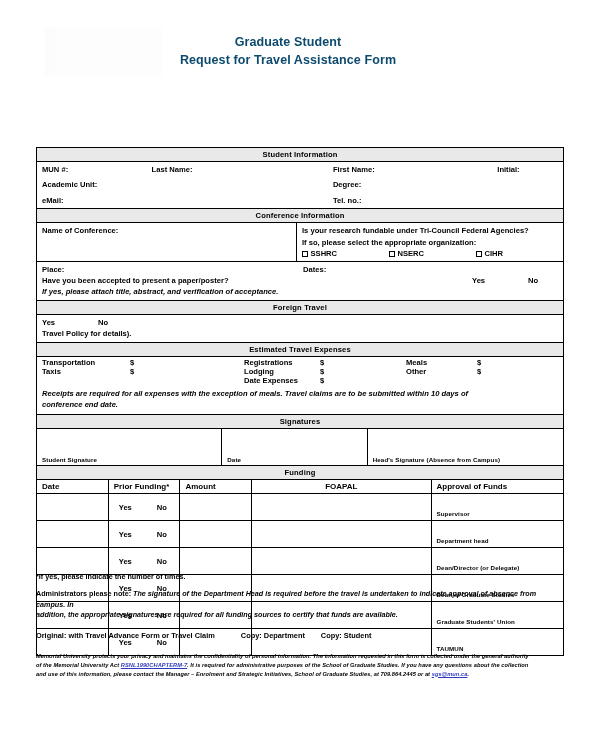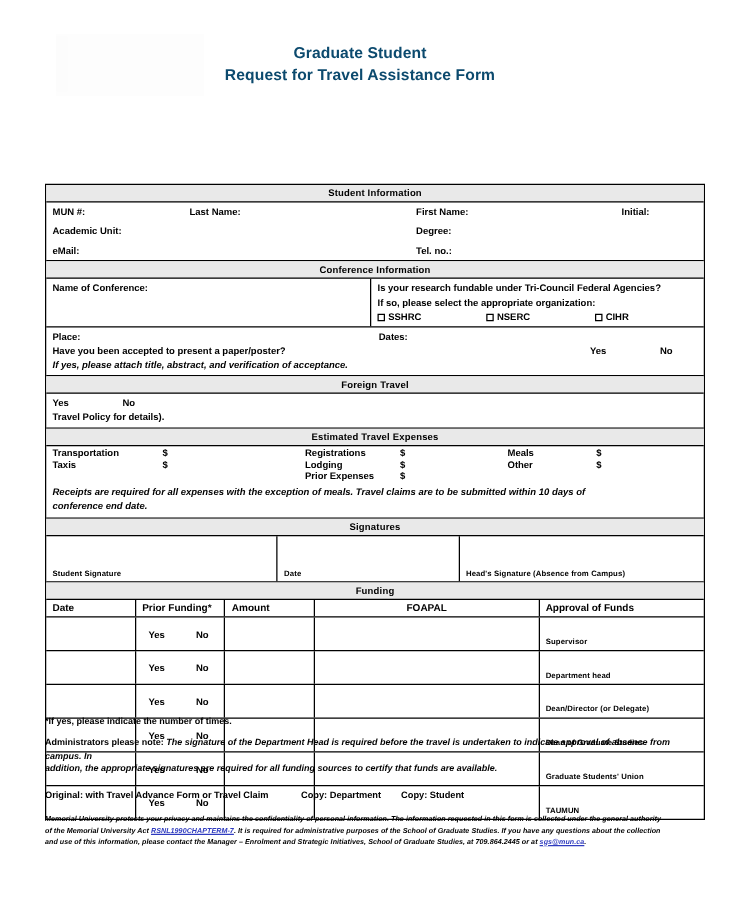--- a/index.html
+++ b/index.html
@@ -327,21 +327,21 @@
         <div class="exp-dollar"><span>$</span></div>
         <div class="exp-label2">Lodging</div>
         <div class="exp-dollar2"><span>$</span></div>
         <div class="exp-label3">Other</div>
         <div class="exp-dollar3"><span>$</span></div>
       </div>
 
       <div class="exp-row">
         <div class="exp-label"></div>
         <div class="exp-dollar"></div>
-        <div class="exp-label2">Prior Expenses</div>
+        <div class="exp-label2">Date Expenses</div>
         <div class="exp-dollar2"><span>$</span></div>
         <div class="exp-label3"></div>
         <div class="exp-dollar3"></div>
       </div>
 
       <div class="cell italic" style="padding-top:3px;padding-bottom:0">Receipts are required for all expenses with the exception of meals. Travel claims are to be submitted within 10 days of</div>
       <div class="cell italic" style="padding-top:0">conference end date.</div>
     </div>
 
     <div class="sec-head">Signatures</div>

